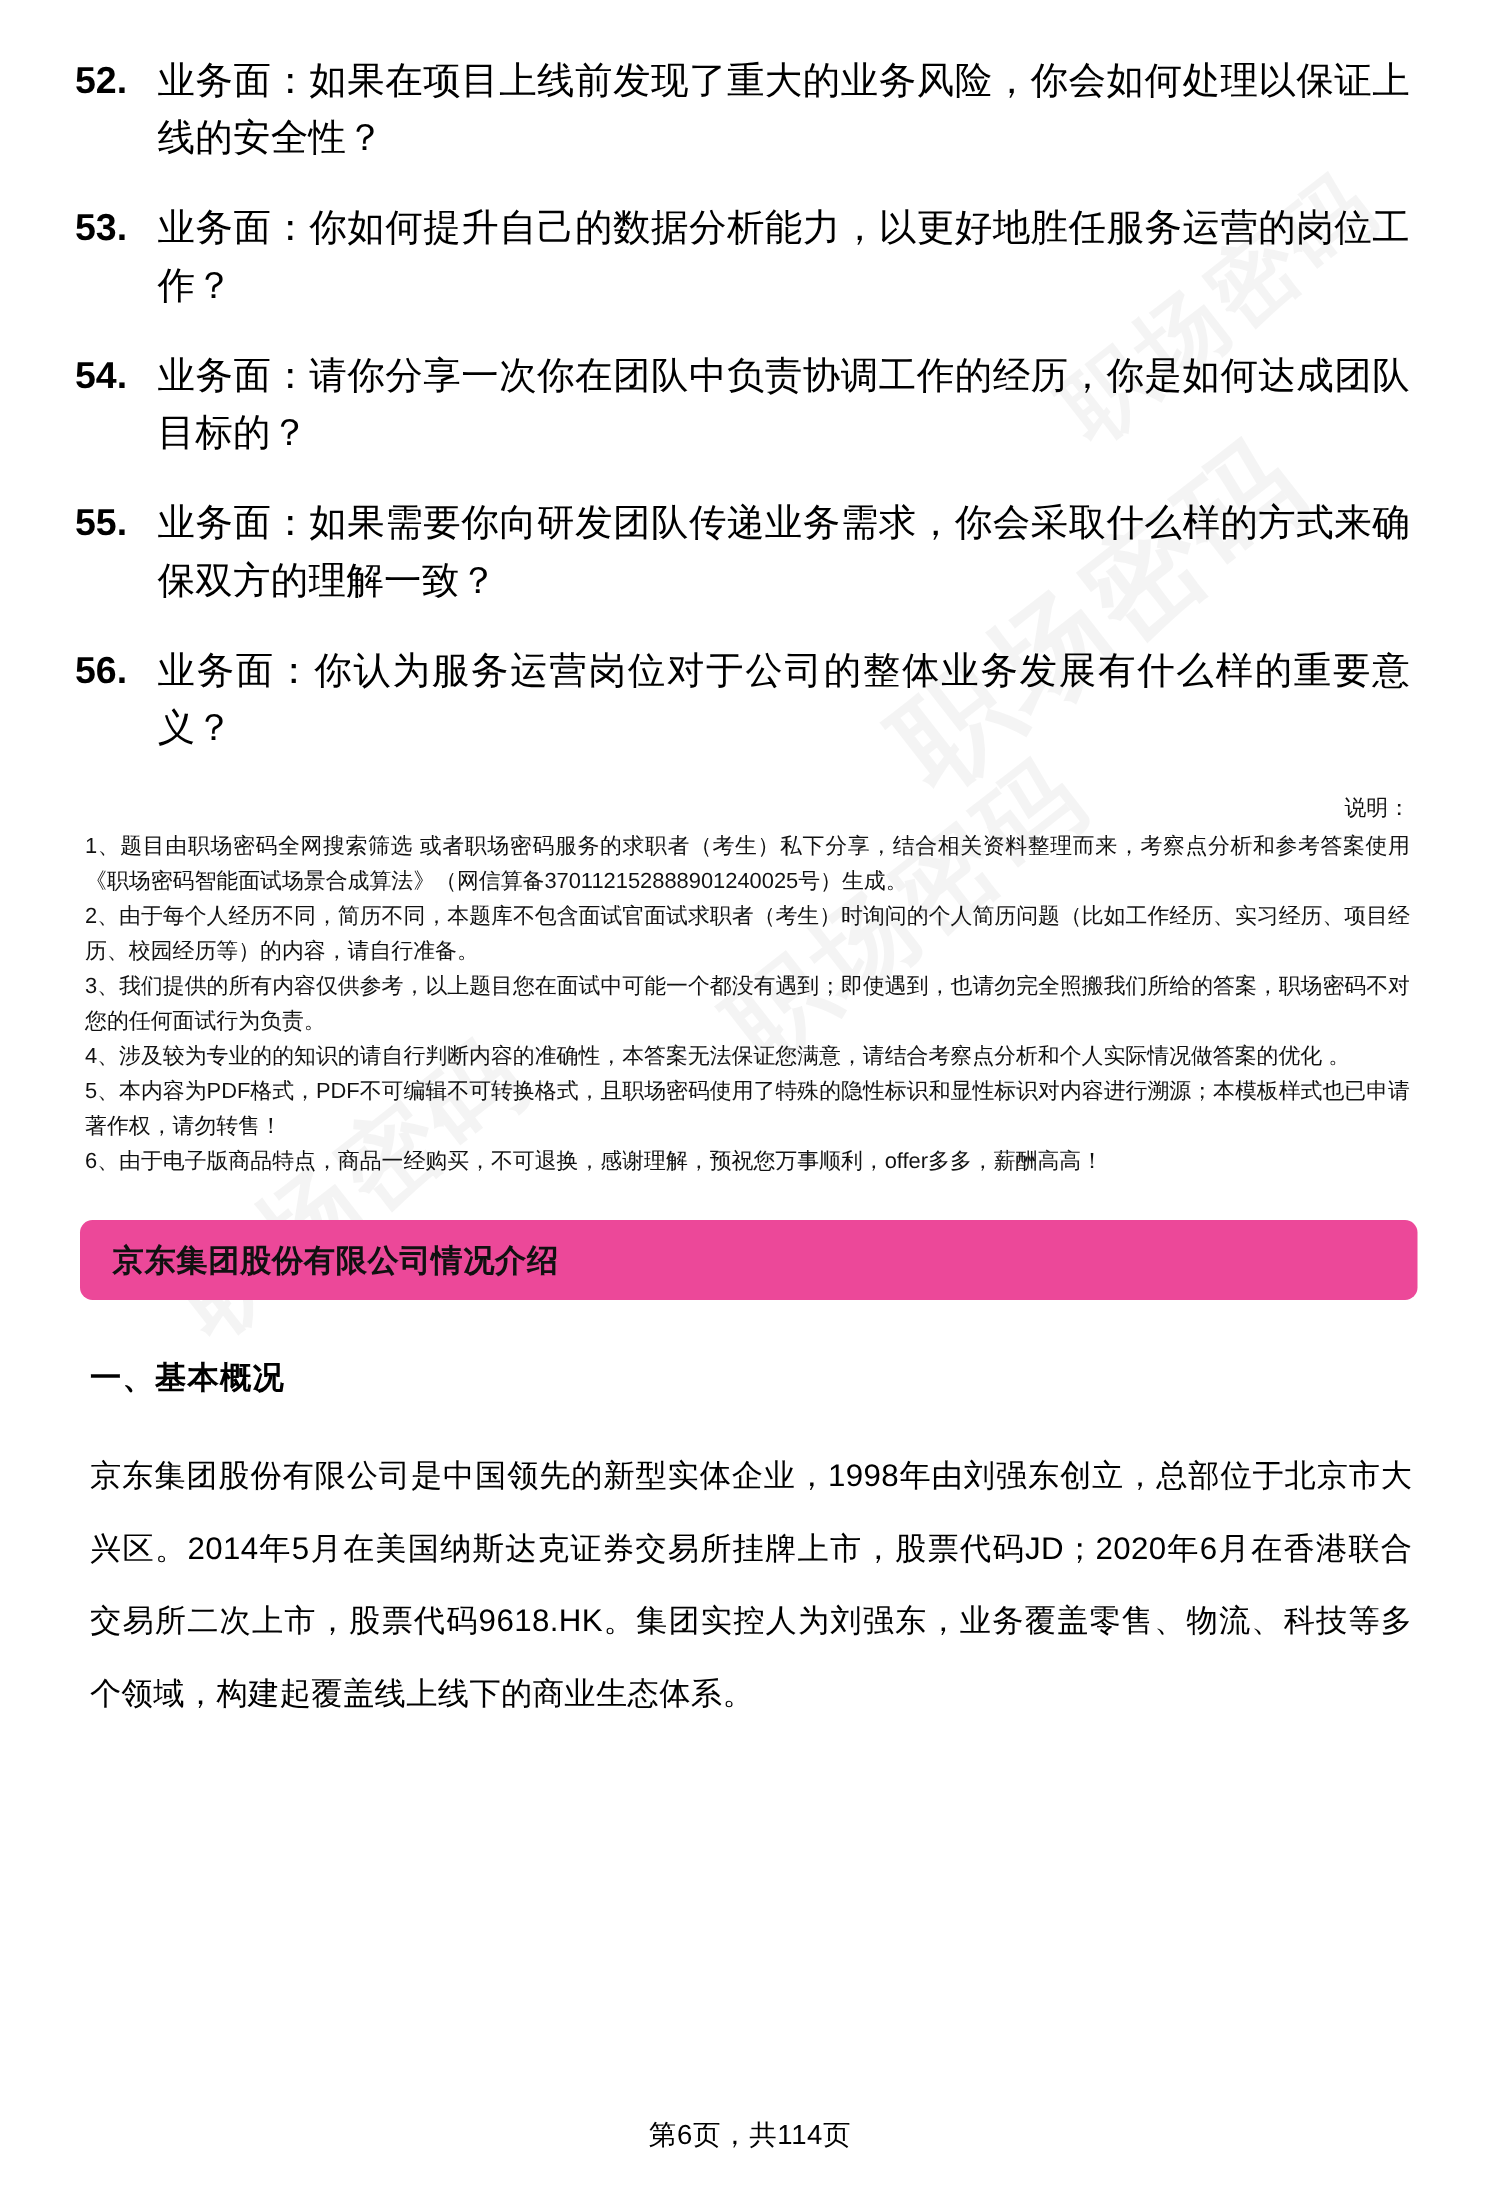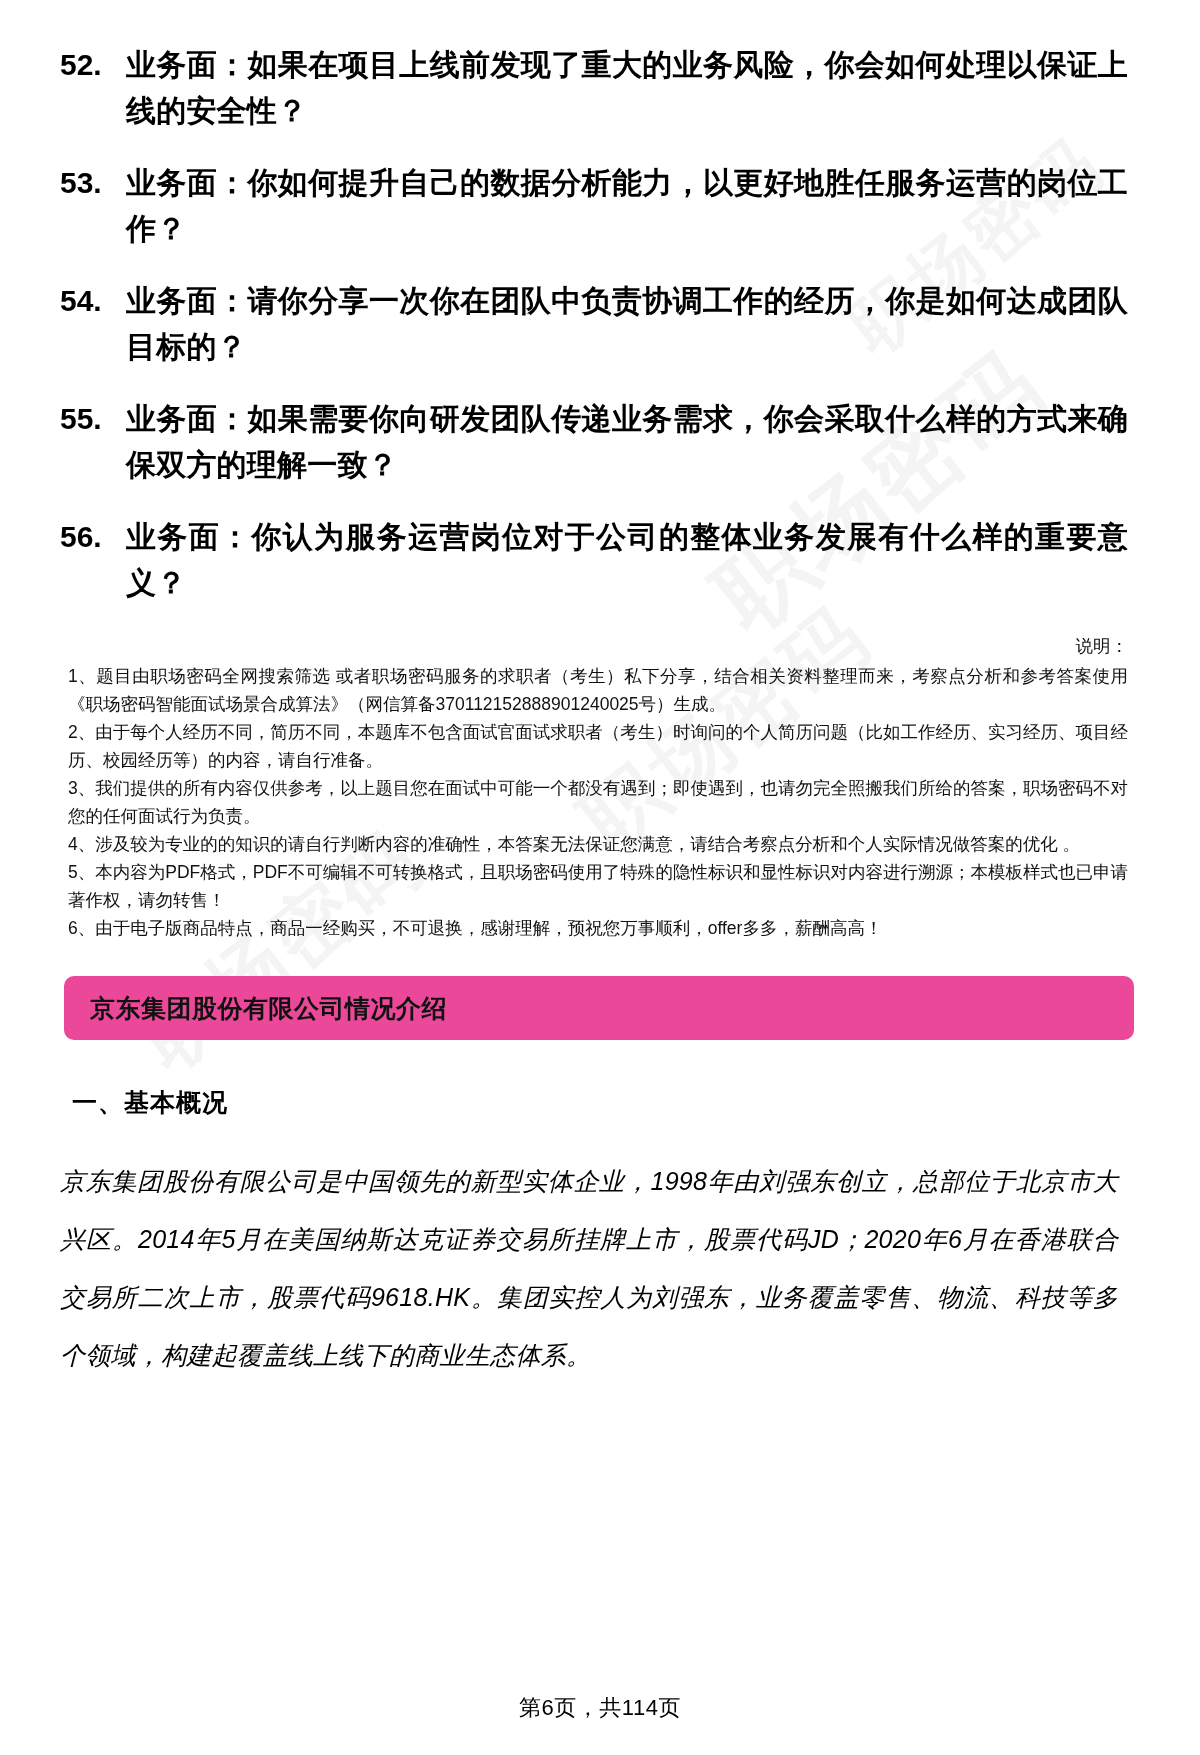--- a/index.html
+++ b/index.html
@@ -67,21 +67,21 @@
     font-size: 30px;
     line-height: 46px;
     font-weight: 700;
     text-align: left;
     letter-spacing: 0px;
   }
   .qtext {
     flex: 1 1 auto;
     font-size: 30px;
     line-height: 46px;
-    font-weight: 700;
+    font-weight: 400;
     text-align: justify;
     text-justify: inter-ideograph;
     letter-spacing: 0.2px;
   }
 
   
   .notes {
     position: relative;
     z-index: 2;
     margin-top: 26px;
@@ -130,27 +130,27 @@
     margin-left: 12px;
     font-size: 25px;
     line-height: 36px;
     font-weight: 700;
     letter-spacing: 1px;
   }
   .body-para {
     position: relative;
     z-index: 2;
     margin-top: 32px;
+    margin-left: 12px;
     width: 1058px;
     font-size: 25px;
     line-height: 58px;
     text-align: justify;
     text-justify: inter-ideograph;
     letter-spacing: 0.3px;
-    font-style: italic;
   }
 
   
   .footer {
     position: absolute;
     z-index: 2;
     left: 0;
     right: 0;
     bottom: 32px;
     text-align: center;

